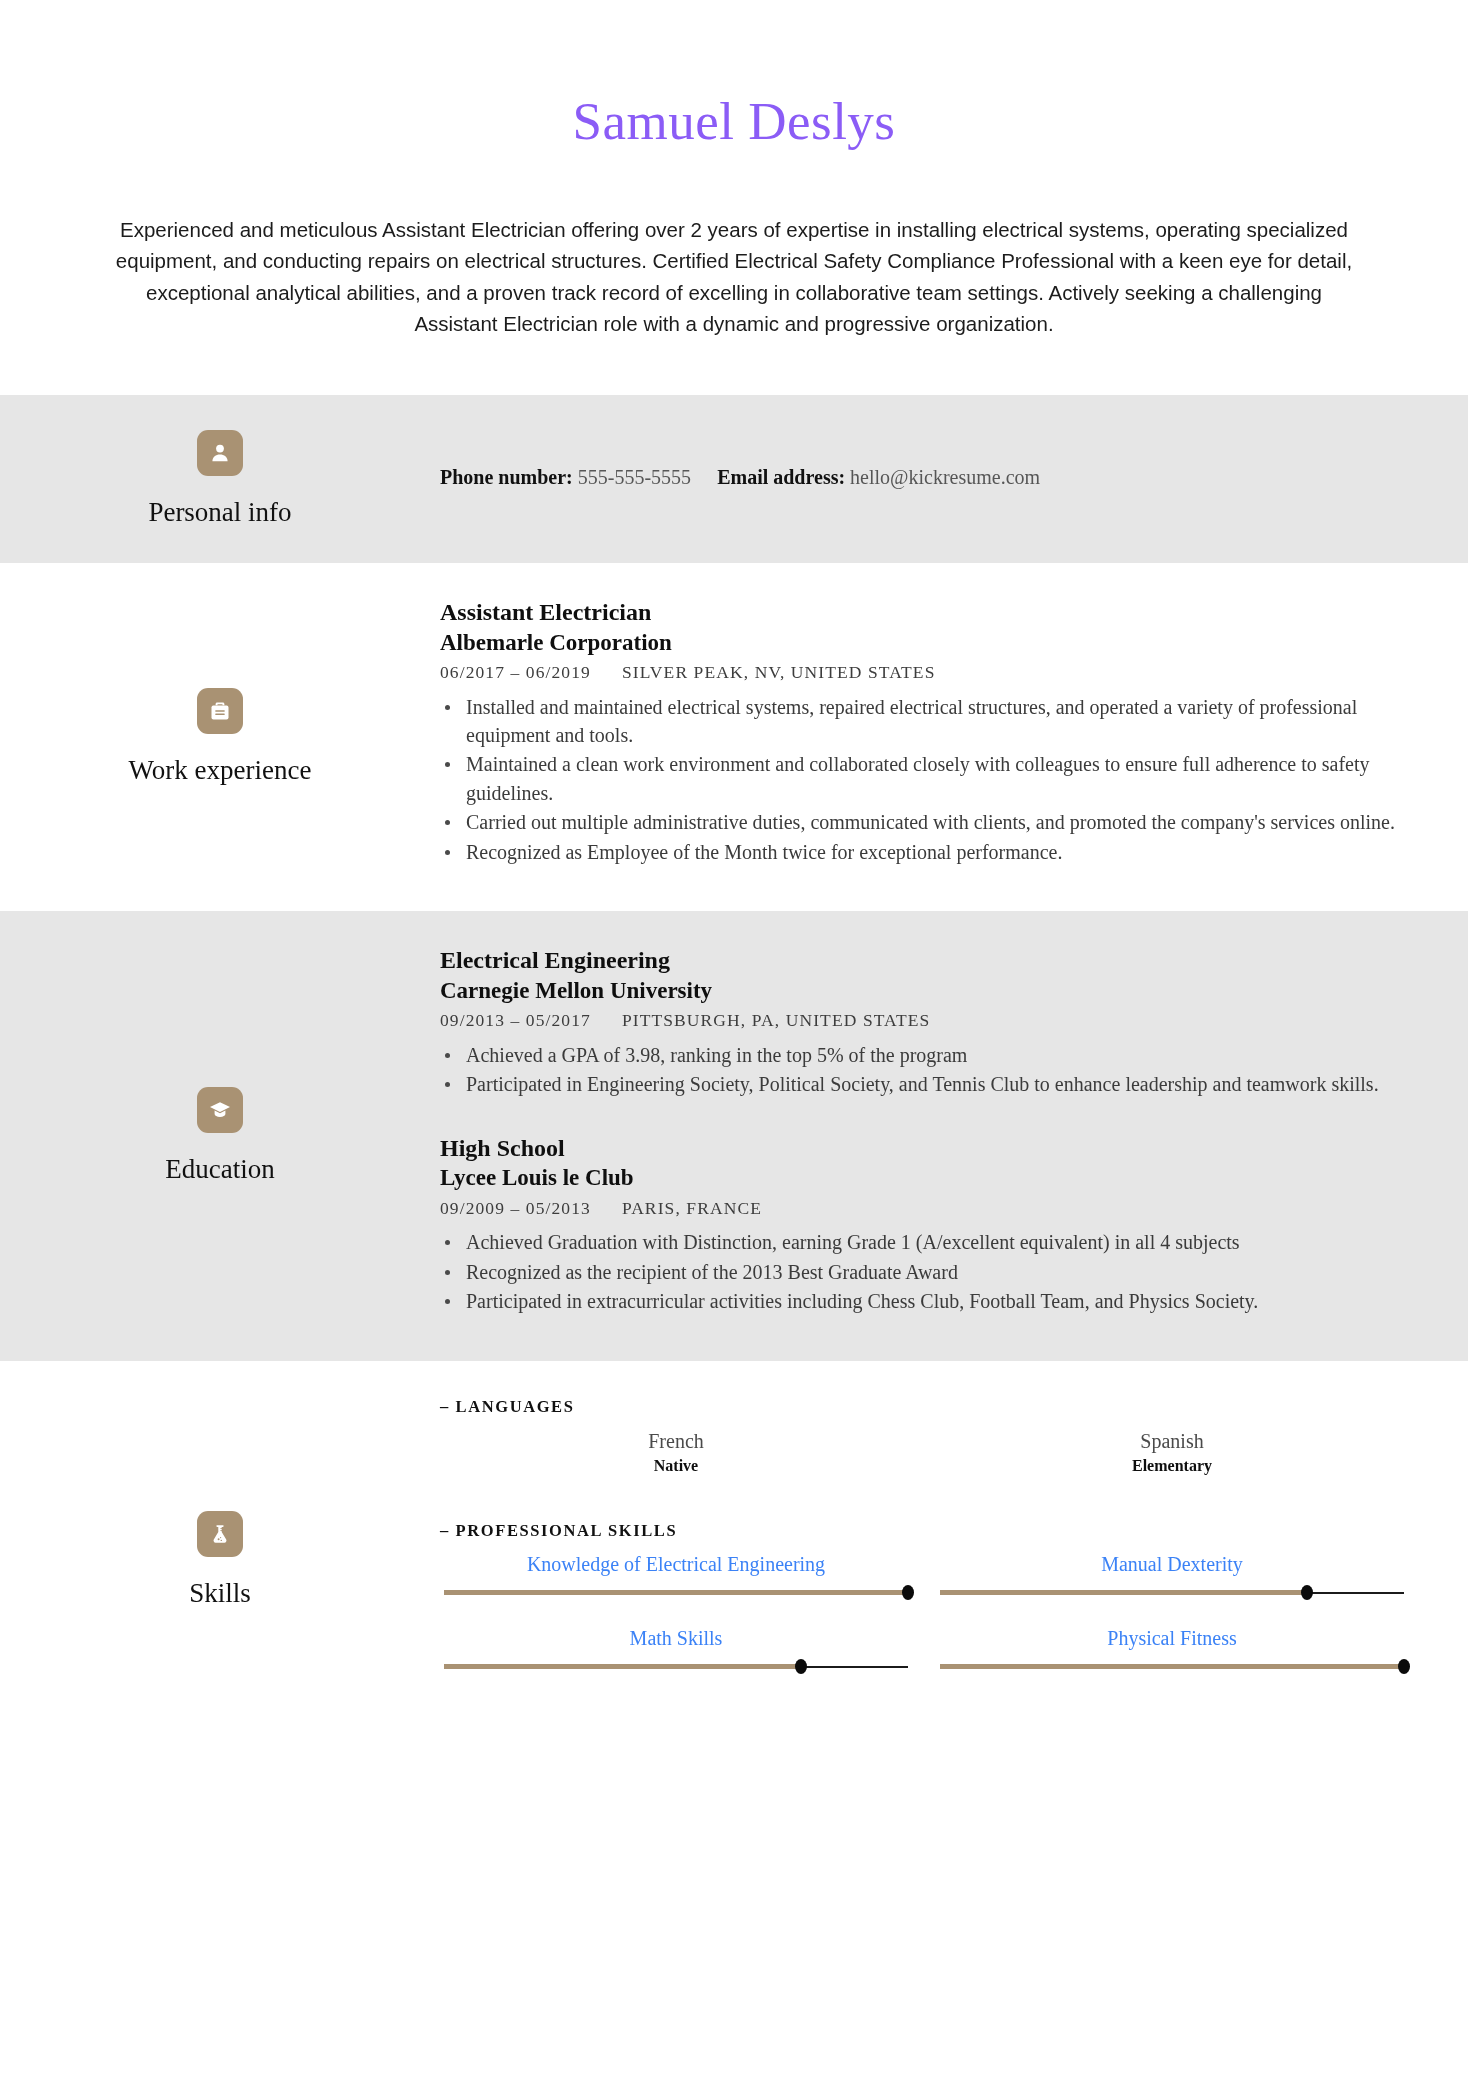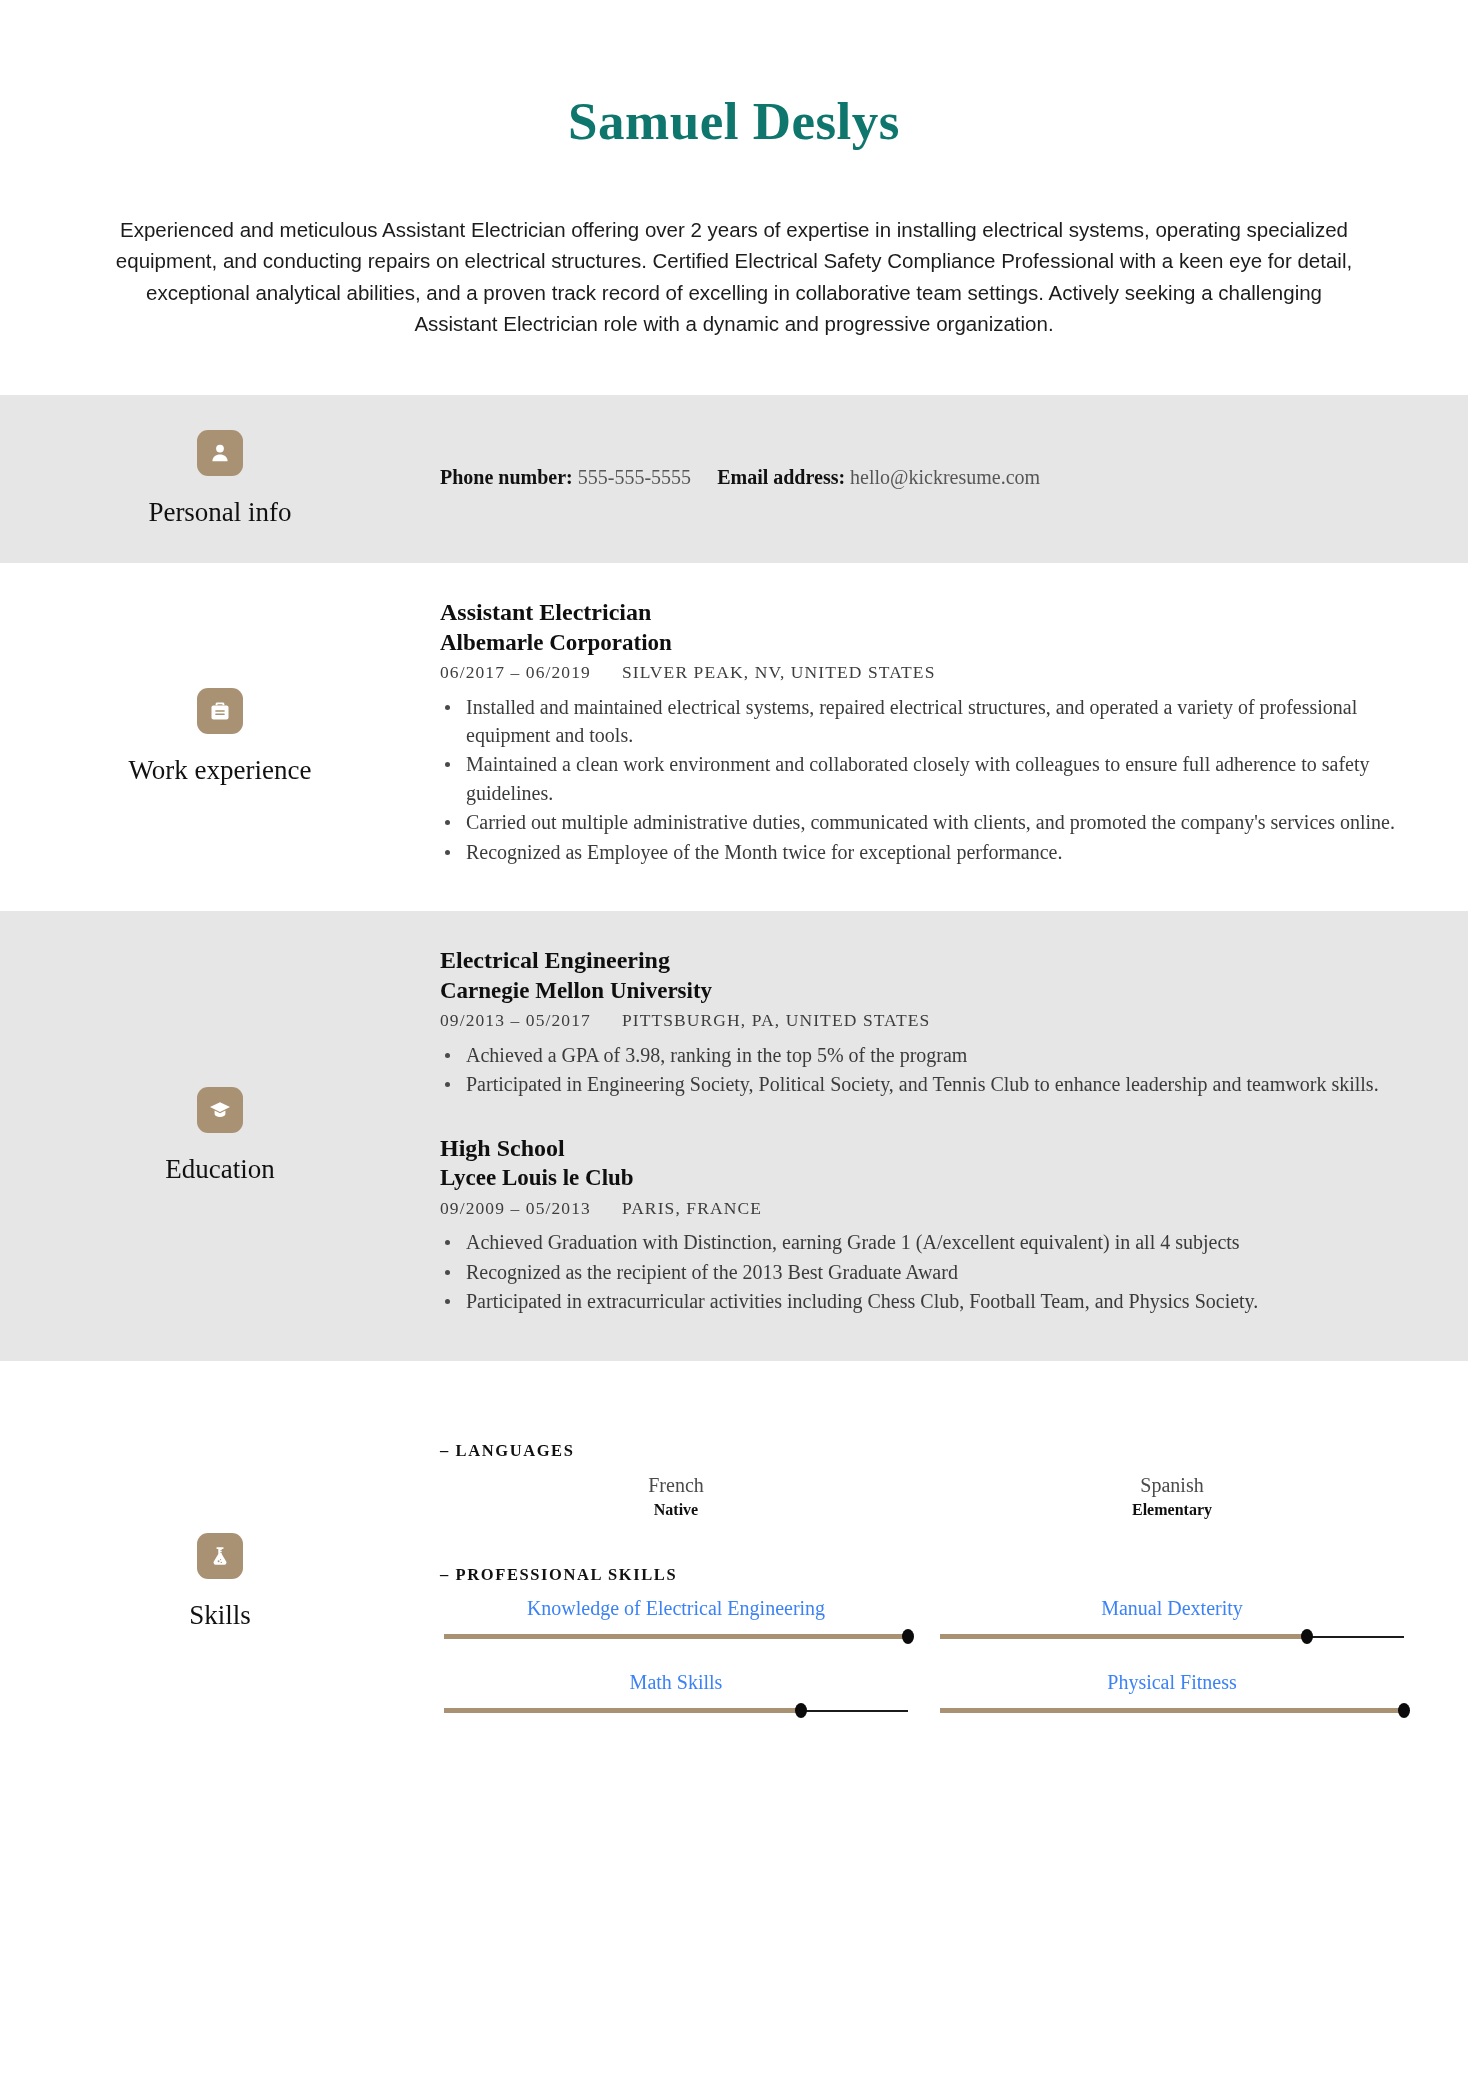--- a/index.html
+++ b/index.html
@@ -24,22 +24,22 @@
   
   .header {
     background: #ffffff;
     padding: 92px 0 0 0;
     text-align: center;
   }
 
   .cv-name {
     font-family: "Liberation Serif", serif;
     font-size: 53px;
-    font-weight: 700;
-    color: #0f766e;
+    font-weight: 400;
+    color: #8b5cf6;
     letter-spacing: 0.5px;
     line-height: 1.1;
   }
 
   .summary {
     margin: 64px auto 0 auto;
     width: 1250px;
     font-size: 20.5px;
     line-height: 1.52;
     color: #1c1c1c;
@@ -155,21 +155,21 @@
     position: absolute;
     left: 5px;
     top: 12px;
     width: 5px;
     height: 5px;
     border-radius: 50%;
     background: #4a4a4a;
   }
 
   
-  .band-skills .band-right { padding-top: 36px; padding-bottom: 60px; margin-top: 44px; }
+  .band-skills .band-right { padding-top: 36px; padding-bottom: 60px; }
 
   .sub-head {
     font-size: 16.5px;
     font-weight: 700;
     letter-spacing: 1.6px;
     color: #111111;
     margin-bottom: 10px;
   }
 
   .grid3 {

